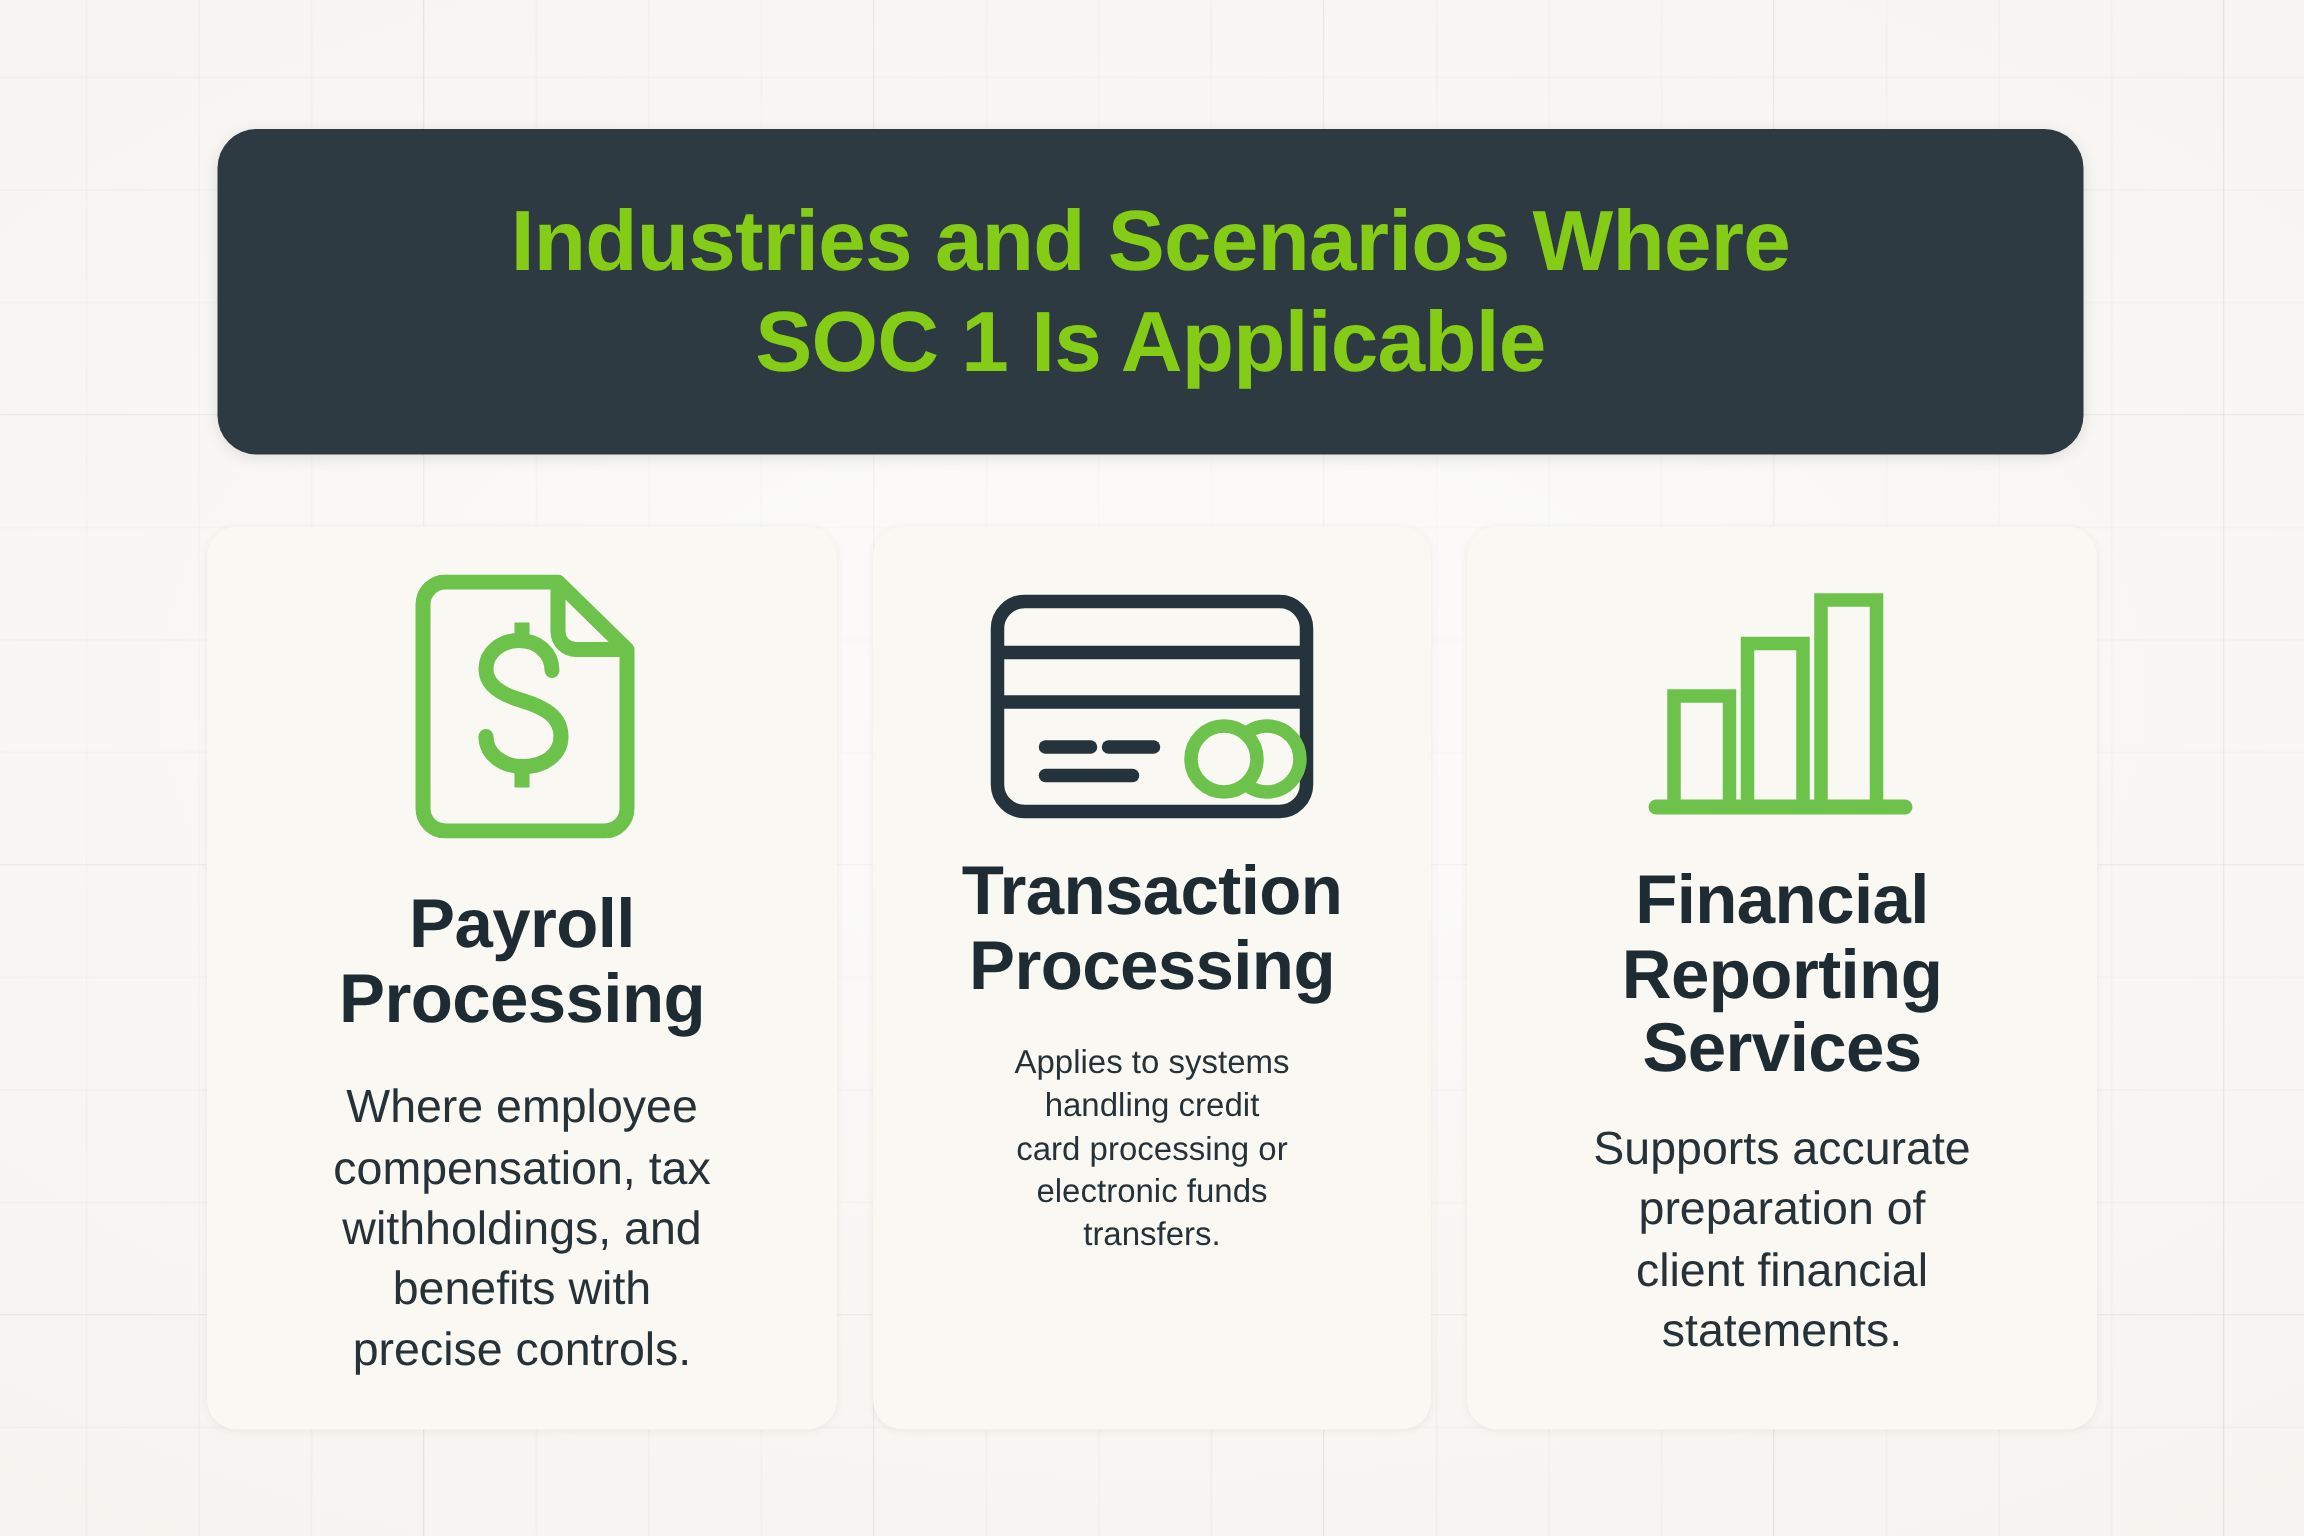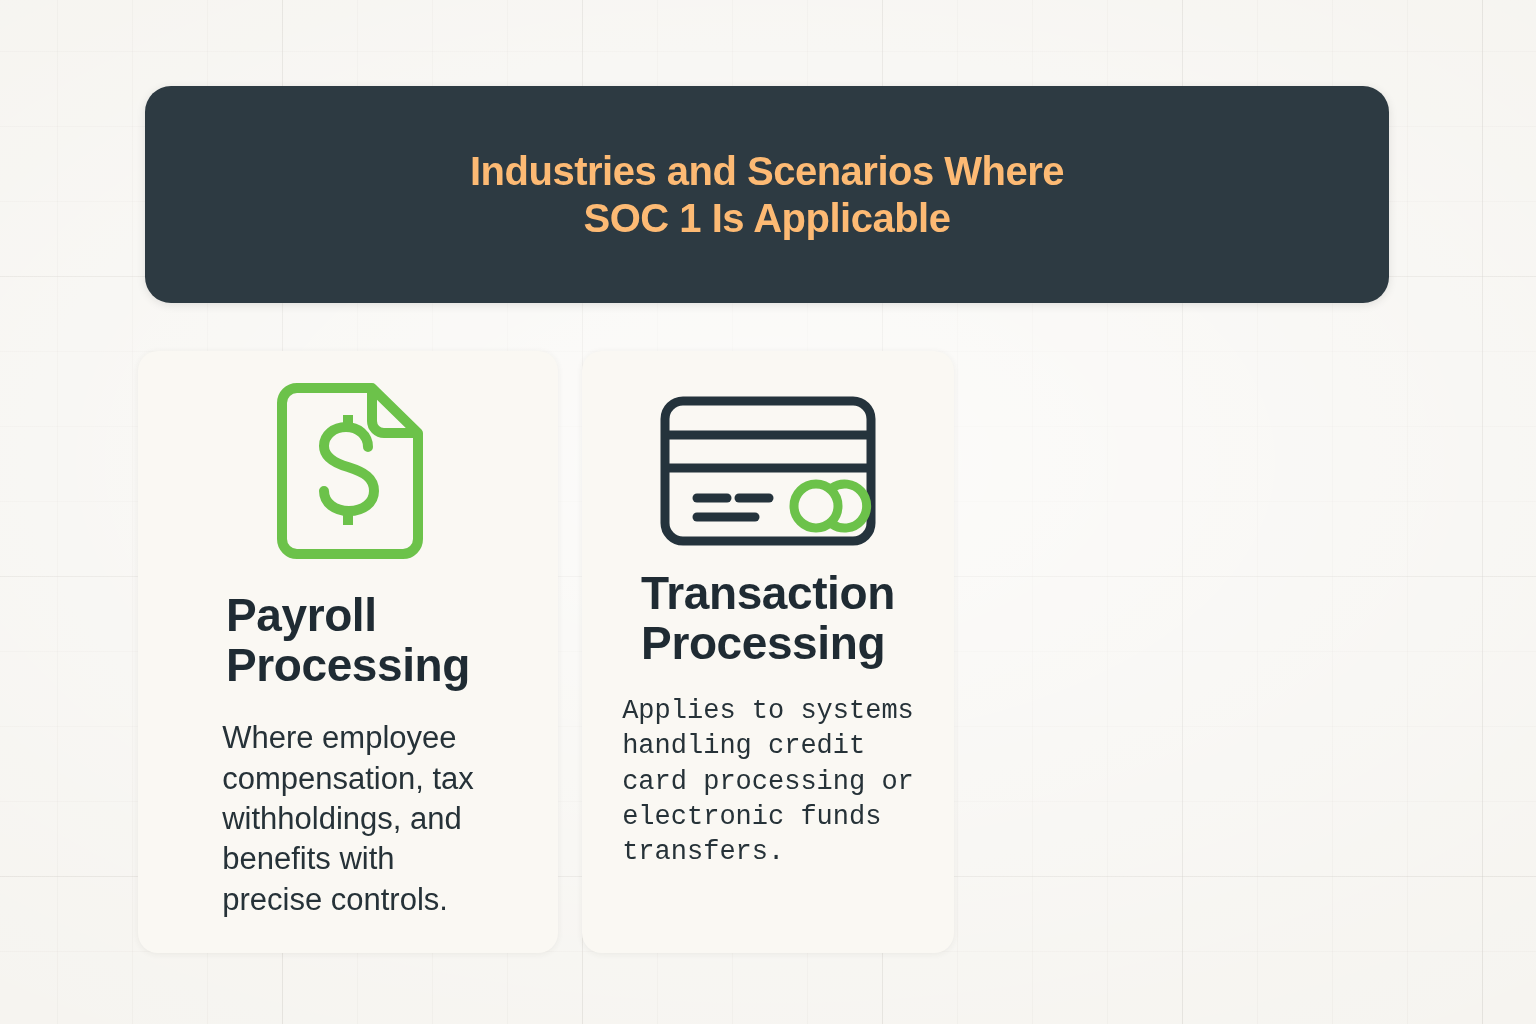--- a/index.html
+++ b/index.html
@@ -54,22 +54,22 @@
     width:1244px;
     height:217px;
     background:#2d3a42;
     border-radius:26px;
     display:flex;
     align-items:center;
     justify-content:center;
     box-shadow:0 2px 10px rgba(0,0,0,0.10);
   }
   #header-title {
-    color:#fdba74;
-    font-size:40px;
+    color:#84cc16;
+    font-size:57px;
     line-height:1.16;
     font-weight:700;
     letter-spacing:-0.5px;
     text-align:center;
     padding:0 40px;
     white-space:pre-line;
   }
 
   
   #cards-row {
@@ -82,20 +82,21 @@
     gap:24px;
   }
   .card {
     background:#faf8f3;
     border-radius:20px;
     box-shadow:0 1px 6px rgba(60,55,45,0.07);
     display:flex;
     flex-direction:column;
     align-items:center;
     padding:30px 18px 24px;
+    text-align:center;
   }
   .card-1 { flex:0 0 420px; }
   .card-2 { flex:0 0 372px; }
   .card-3 { flex:0 0 420px; }
 
   .card-icon {
     height:180px;
     display:flex;
     align-items:center;
     justify-content:center;
@@ -113,21 +114,21 @@
   .card-2 .card-title { font-size:46px; }
   .card-3 .card-title { font-size:46px; margin-top:6px; }
 
   .card-desc {
     color:#263238;
     font-weight:400;
     line-height:1.30;
     white-space:pre-line;
   }
   .card-1 .card-desc { font-size:31px; margin-top:28px; }
-  .card-2 .card-desc { font-size:27px; margin-top:26px;font-family:Liberation Mono, monospace; }
+  .card-2 .card-desc { font-size:22px; margin-top:26px; }
   .card-3 .card-desc { font-size:31px; margin-top:22px; }
 
   svg { display:block; }
 </style>
 </head>
 <body>
 
 <div id="bg-grid"></div>
 <div id="bg-vignette"></div>
 
@@ -174,15 +175,32 @@
       </div>
       <div class="card-title">Transaction
 Processing</div>
       <div class="card-desc">Applies to systems
  handling credit
 card processing or
 electronic funds
 transfers.</div>
     </div>
 
+    <div class="card card-3">
+      <div class="card-icon">
+        <svg width="180" height="168" viewBox="0 0 180 168" fill="none">
+          <rect x="18" y="77" width="37" height="74" stroke="#6cc24a" stroke-width="9" fill="none"></rect>
+          <rect x="67" y="42" width="37" height="109" stroke="#6cc24a" stroke-width="9" fill="none"></rect>
+          <rect x="116" y="13" width="37" height="138" stroke="#6cc24a" stroke-width="9" fill="none"></rect>
+          <line x1="6" y1="151" x2="172" y2="151" stroke="#6cc24a" stroke-width="10" stroke-linecap="round"></line>
+        </svg>
+      </div>
+      <div class="card-title">Financial
+Reporting
+Services</div>
+      <div class="card-desc">Supports accurate
+preparation of
+client financial
+statements.</div>
+    </div>
 
   </div>
 </div>
 
 </body></html>

